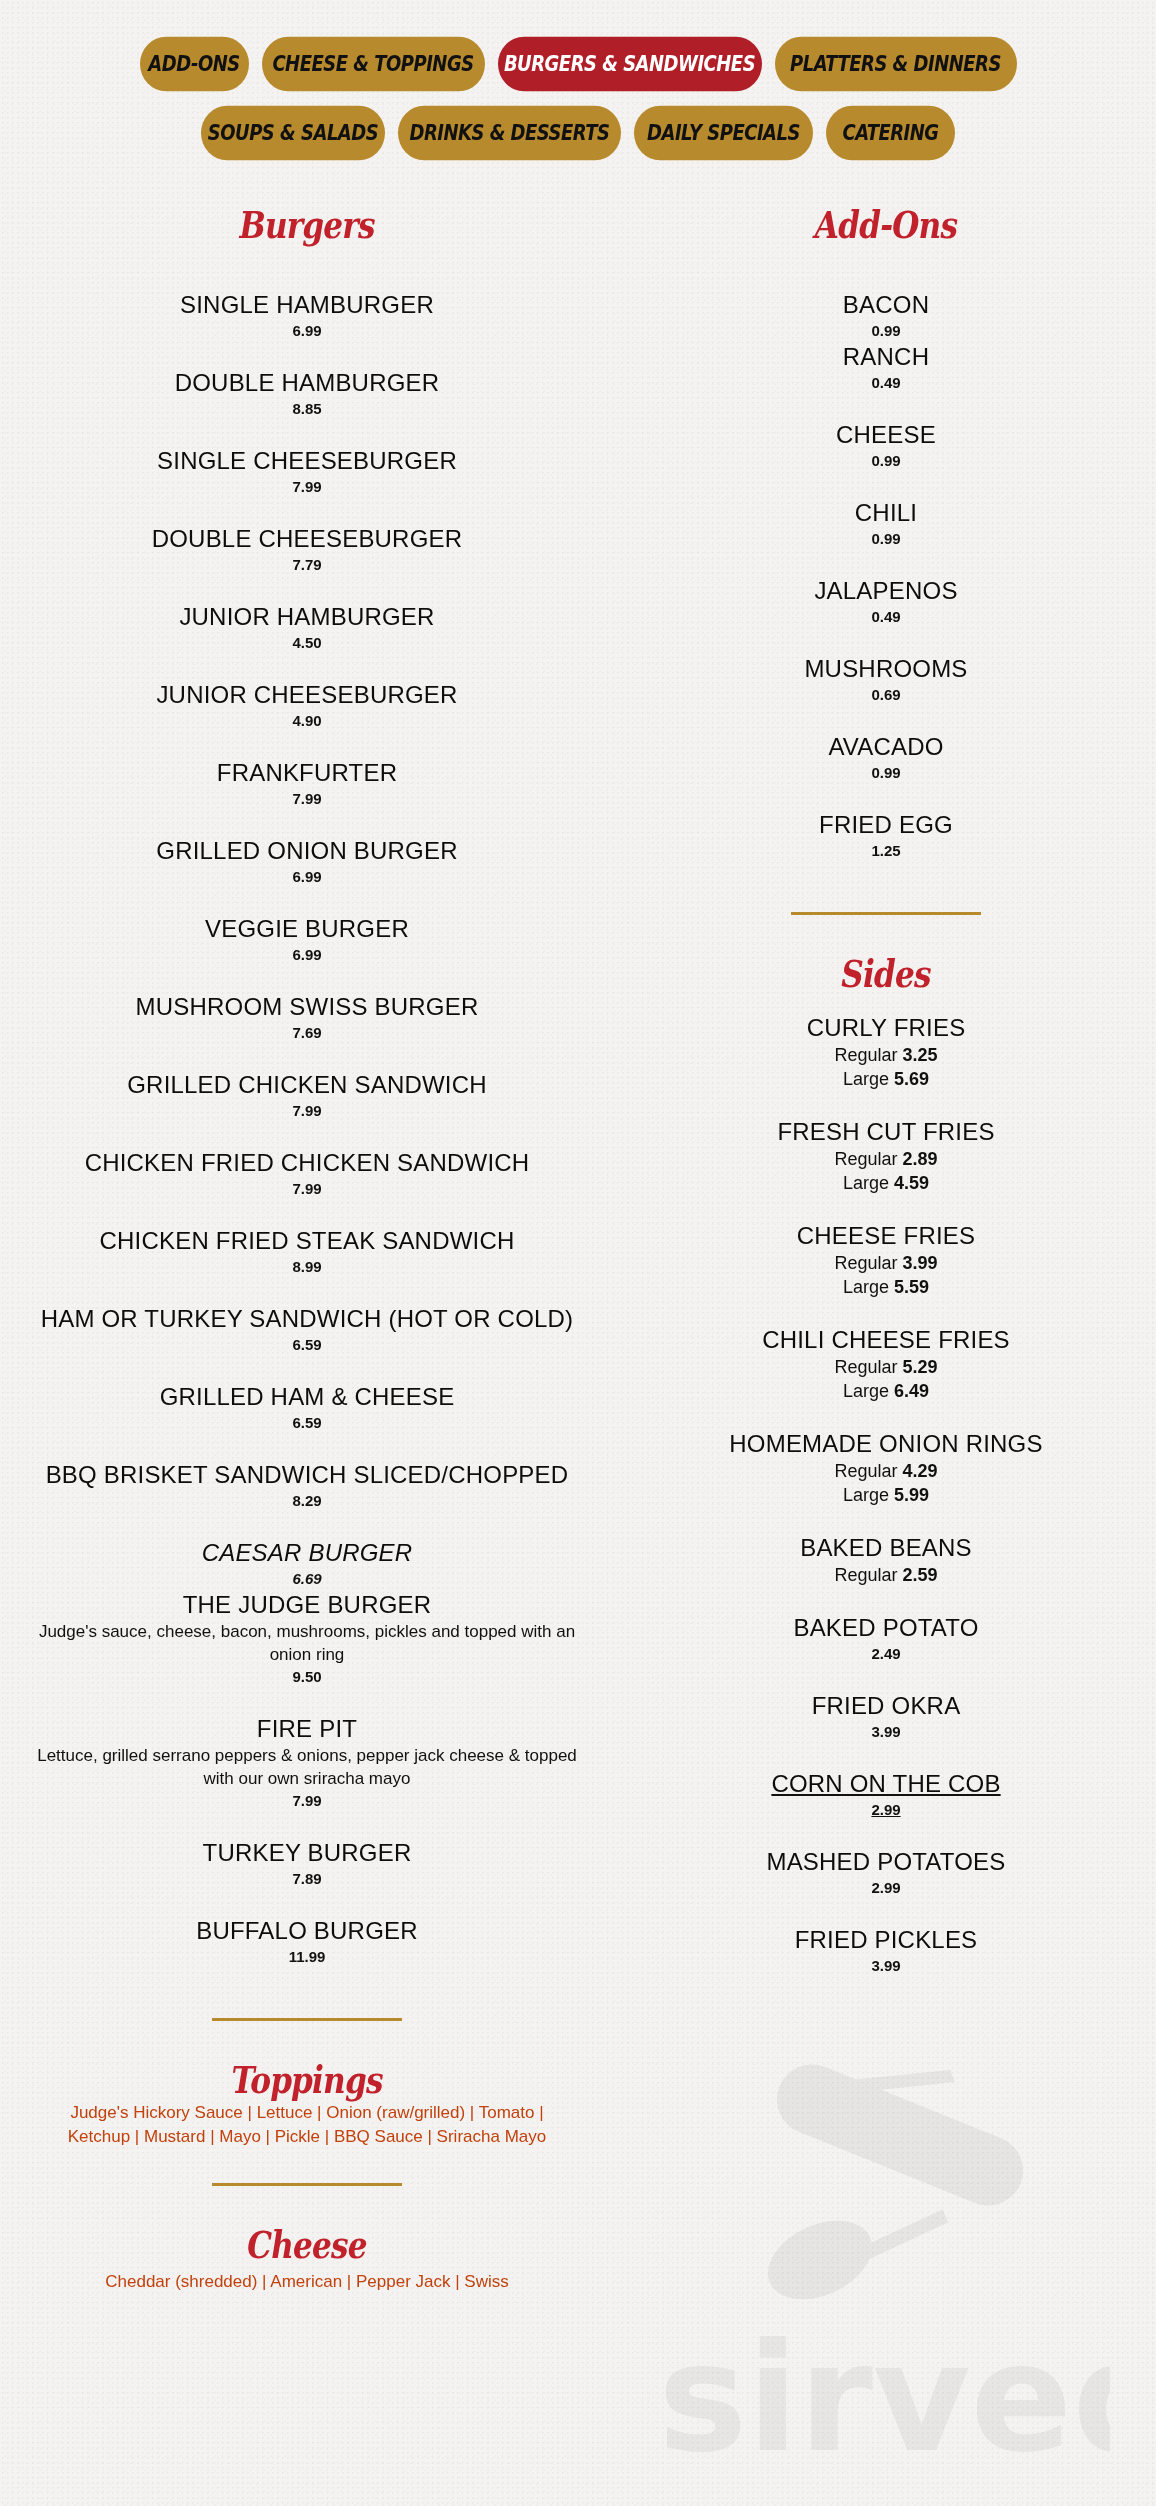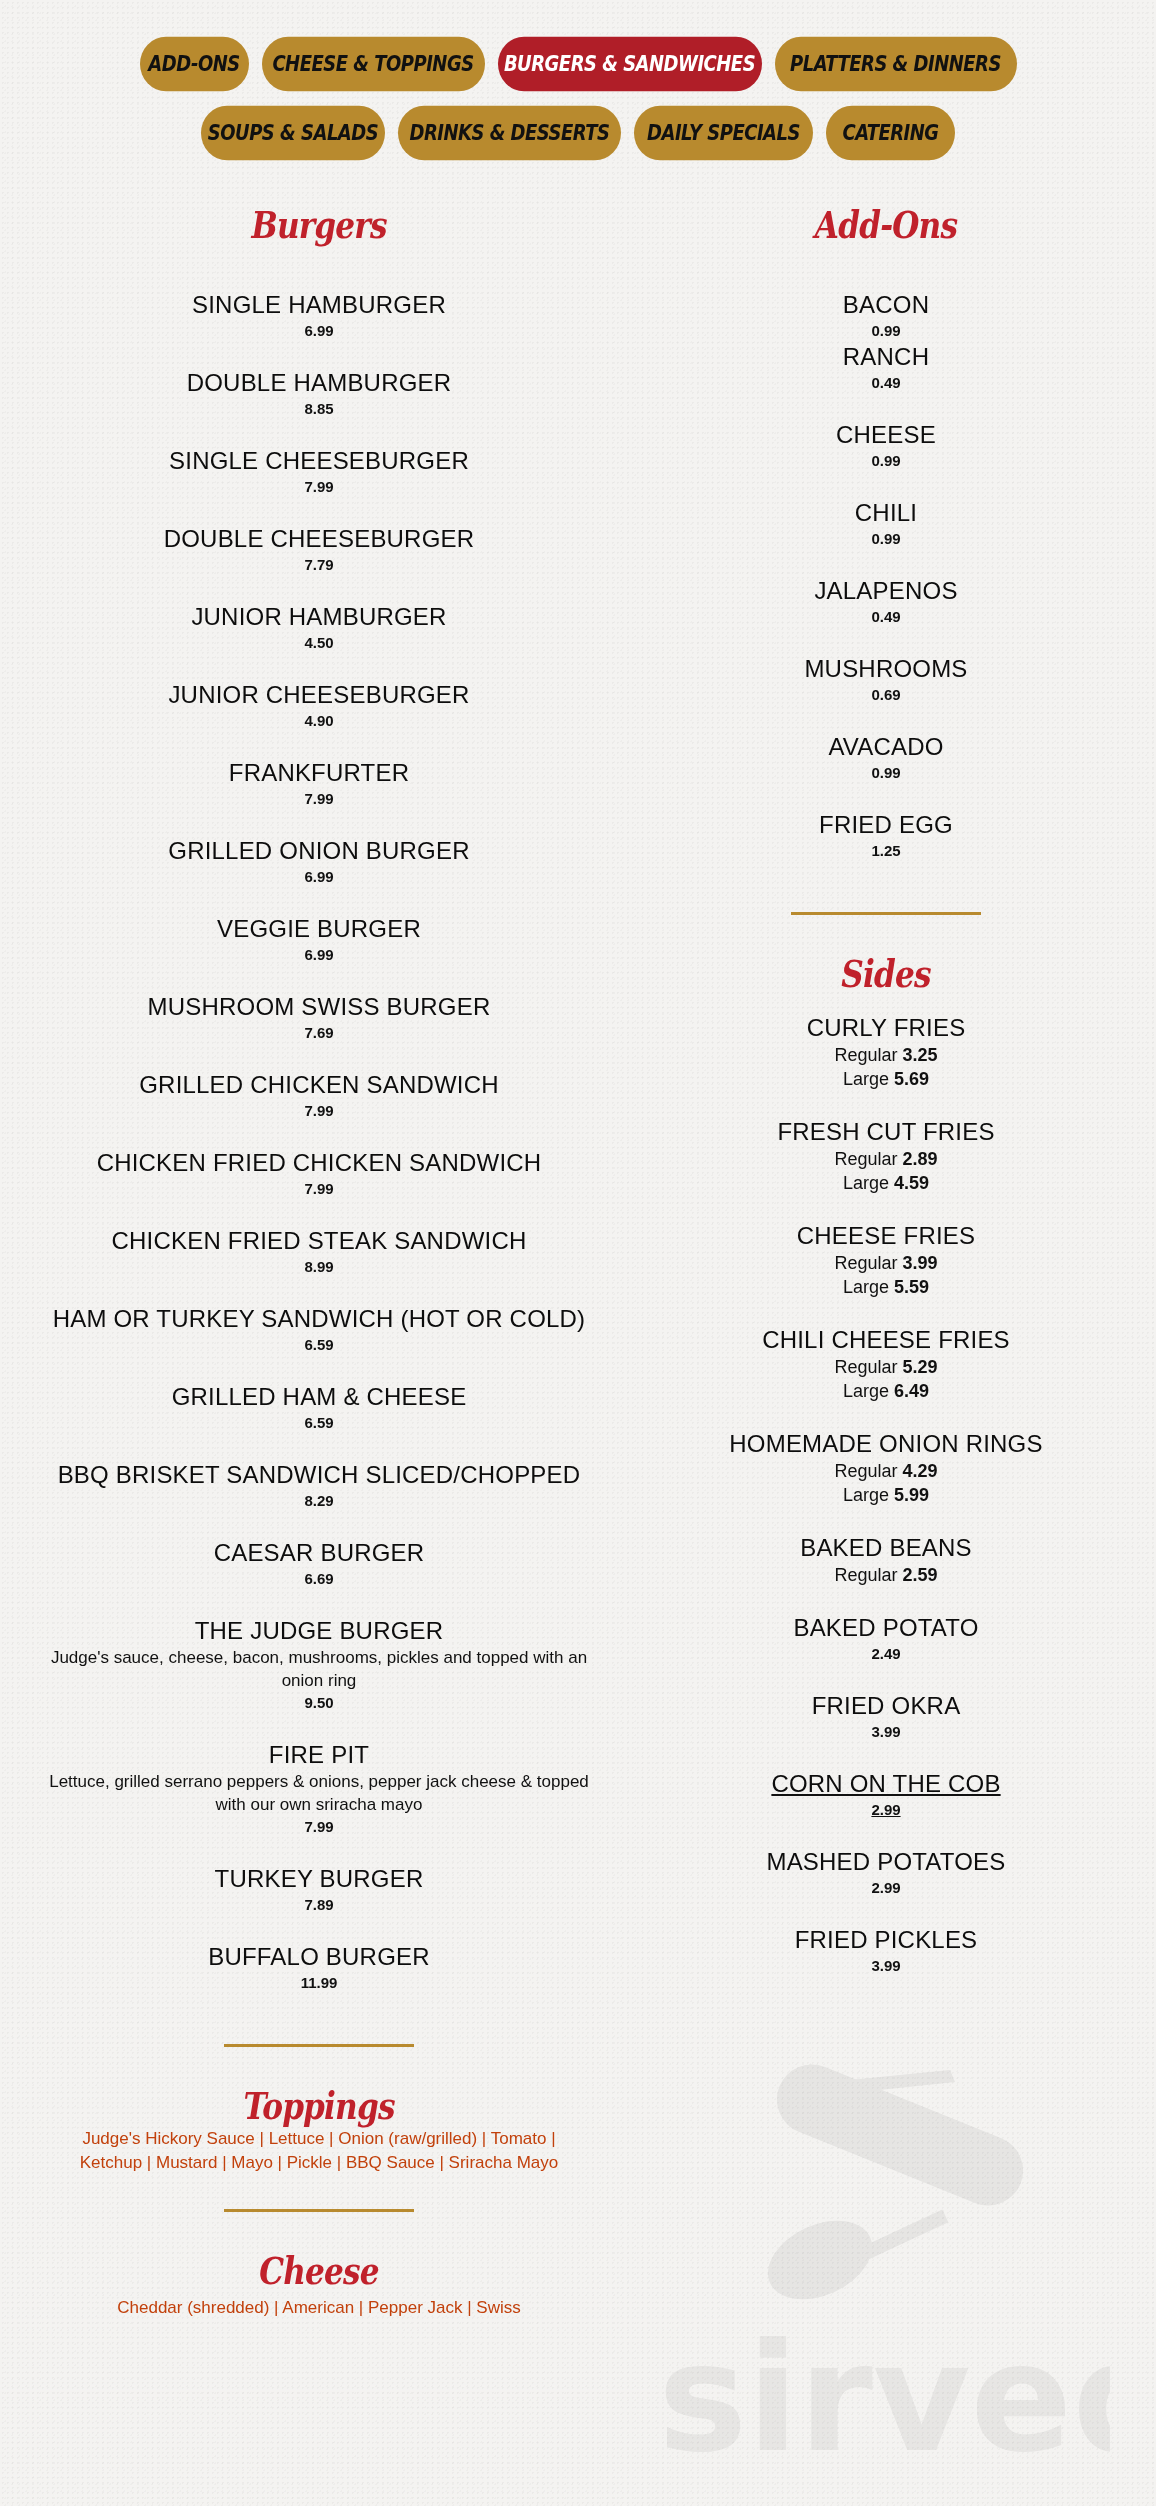--- a/index.html
+++ b/index.html
@@ -22,21 +22,21 @@
     display:flex; align-items:center; justify-content:center;
     padding:0 18px; box-sizing:border-box;
     font-family:"DejaVu Sans Condensed","DejaVu Sans", sans-serif;
     font-style:italic; font-weight:bold; font-size:20px; letter-spacing:-0.5px;
     text-transform:uppercase; cursor:pointer; white-space:nowrap;
     transform:scaleY(1.05);
   }
   .pill.active { background:#b01e28; color:#fff; }
 
   .col { position:absolute; text-align:center; }
-  .col.left { left:39px; width:560px; top:200px; }
+  .col.left { left:27px; width:560px; top:200px; }
   .col.right { left:706px; width:360px; top:200px; }
 
   .section-title {
     font-family:"DejaVu Serif", serif; font-style:italic; font-weight:bold;
     color:#c0212b; font-size:38px; line-height:50px; margin:0; letter-spacing:-1px;
     transform:scaleX(0.82);
   }
   .item { margin:0; }
   .item-name { font-size:24px; line-height:30px; font-weight:normal; letter-spacing:0.2px; color:#0d0d0d; }
   .item-price { font-size:15px; font-weight:bold; line-height:22px; color:#111; }
@@ -126,21 +126,21 @@
         <div class="item-price">6.59</div>
       </div>
       <div class="item" style="margin-bottom: 26px;">
         <div class="item-name">GRILLED HAM &amp; CHEESE</div>
         <div class="item-price">6.59</div>
       </div>
       <div class="item" style="margin-bottom: 26px;">
         <div class="item-name">BBQ BRISKET SANDWICH SLICED/CHOPPED</div>
         <div class="item-price">8.29</div>
       </div>
-      <div class="item" style="margin-bottom: 26px;">
+      <div class="item" style=" font-style: italic;">
         <div class="item-name">CAESAR BURGER</div>
         <div class="item-price">6.69</div>
       </div>
       <div class="item" style="margin-bottom: 26px;">
         <div class="item-name">THE JUDGE BURGER</div>
         <div class="item-desc">Judge's sauce, cheese, bacon, mushrooms, pickles and topped with an onion ring</div>
         <div class="item-price">9.50</div>
       </div>
       <div class="item" style="margin-bottom: 26px;">
         <div class="item-name">FIRE PIT</div>

